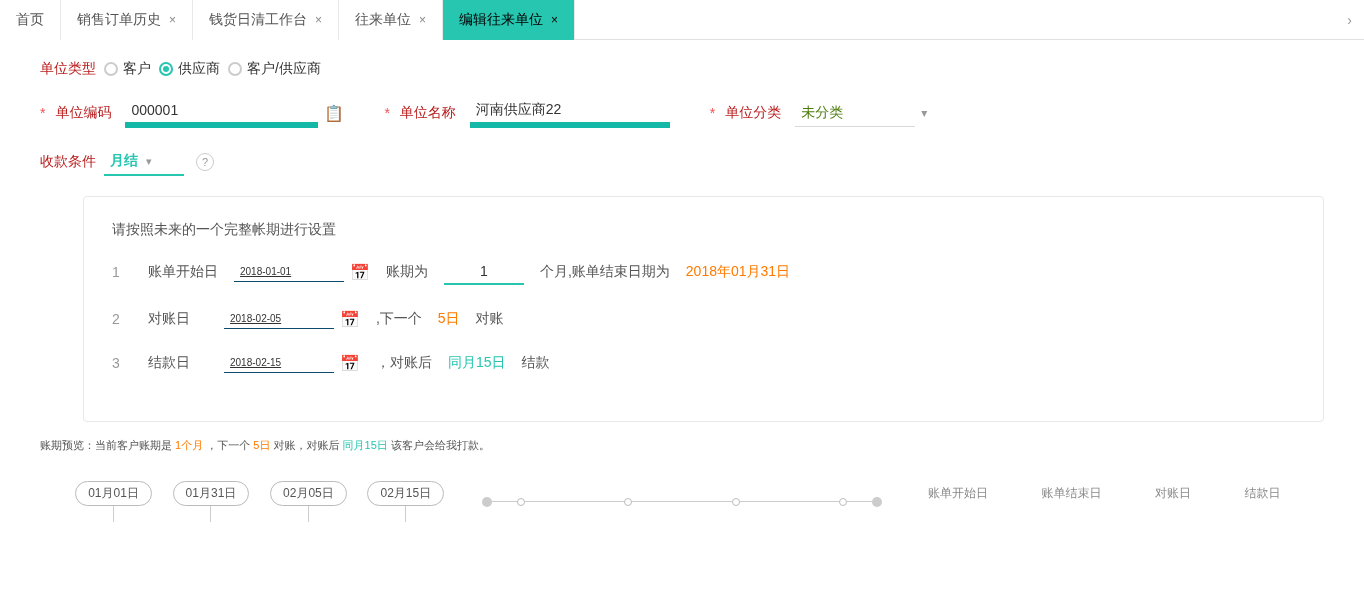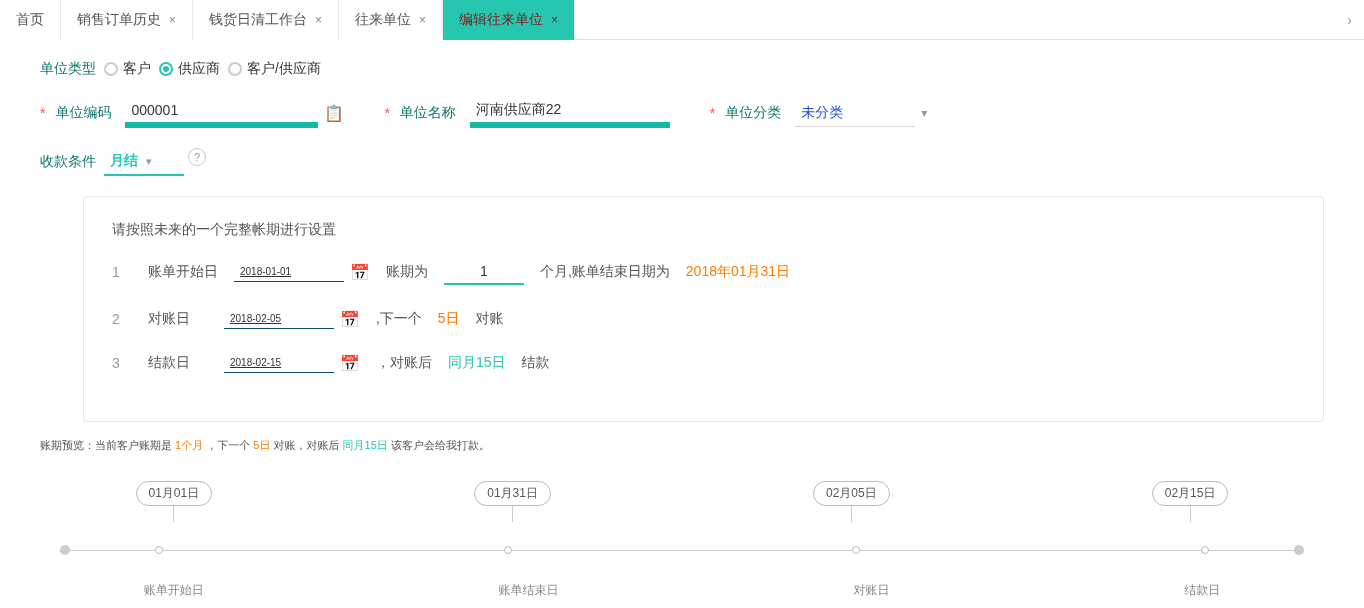--- a/index.html
+++ b/index.html
@@ -21,21 +21,21 @@
       cursor: pointer;
       font-size: 14px;
       color: #555;
       border-right: 1px solid #e8e8e8;
       white-space: nowrap;
       background: #fff;
       height: 40px;
     }
     .tab-item.active {
       background: #26c6b0;
-      color: #7f1d1d;
+      color: #000000;
     }
     .tab-item .tab-close {
       margin-left: 8px;
       font-size: 12px;
       color: inherit;
       opacity: 0.7;
     }
     .tab-item.active .tab-close { opacity: 1; }
     .tab-arrow {
       margin-left: auto;
@@ -53,21 +53,21 @@
       min-height: calc(608px - 40px);
     }
 
     
     .form-row {
       display: flex;
       align-items: center;
       margin-bottom: 20px;
     }
     .form-label {
-      color: #0f766e;
+      color: #b91c1c;
       margin-right: 8px;
       white-space: nowrap;
     }
     .required-star {
       color: #ff4d4f;
       margin-right: 4px;
     }
 
     
     .radio-group {
@@ -121,32 +121,33 @@
     .input-wide { min-width: 200px; }
     .calendar-icon {
       color: #26c6b0;
       cursor: pointer;
       font-size: 16px;
     }
     .select-value {
       border-bottom: 1px solid #d9d9d9;
       padding: 4px 6px;
       min-width: 120px;
-      color: #1d4ed8;
+      color: #4d7c0f;
     }
     .chevron-down {
       color: #999;
       font-size: 12px;
       cursor: pointer;
     }
 
     
     .payment-condition {
       display: flex;
-      gap: 4px;
+      align-items: center;
+      gap: 12px;
     }
     .condition-select {
       display: flex;
       align-items: center;
       border-bottom: 2px solid #26c6b0;
       padding: 4px 6px;
       min-width: 80px;
     }
     .condition-value {
       color: #26c6b0;
@@ -371,21 +372,21 @@
   <div class="preview-text">
     <span>账期预览：当前客户账期是</span>
     <span class="highlight-orange">1个月</span>
     <span>，下一个</span>
     <span class="highlight-orange">5日</span>
     <span>对账，对账后</span>
     <span class="highlight-teal">同月15日</span>
     <span>该客户会给我打款。</span>
   </div>
 
-  <div style="display:flex; flex-direction:column; padding: 0 20px; gap: 23px;">
+  <div style="display:flex; flex-direction:row; padding: 0 20px; gap: 23px;">
 
     <div style="display:flex; align-items:flex-end; width:100%; position:relative;">
 
       <div style="width:10px; flex-shrink:0;"></div>
 
       <div style="flex:0.5;"></div>
 
       <div style="display:flex;flex-direction:column;align-items:center;flex-shrink:0;">
         <div class="tl-badge">01月01日</div>
         <div style="width:1px;height:16px;background:#ccc;"></div>

